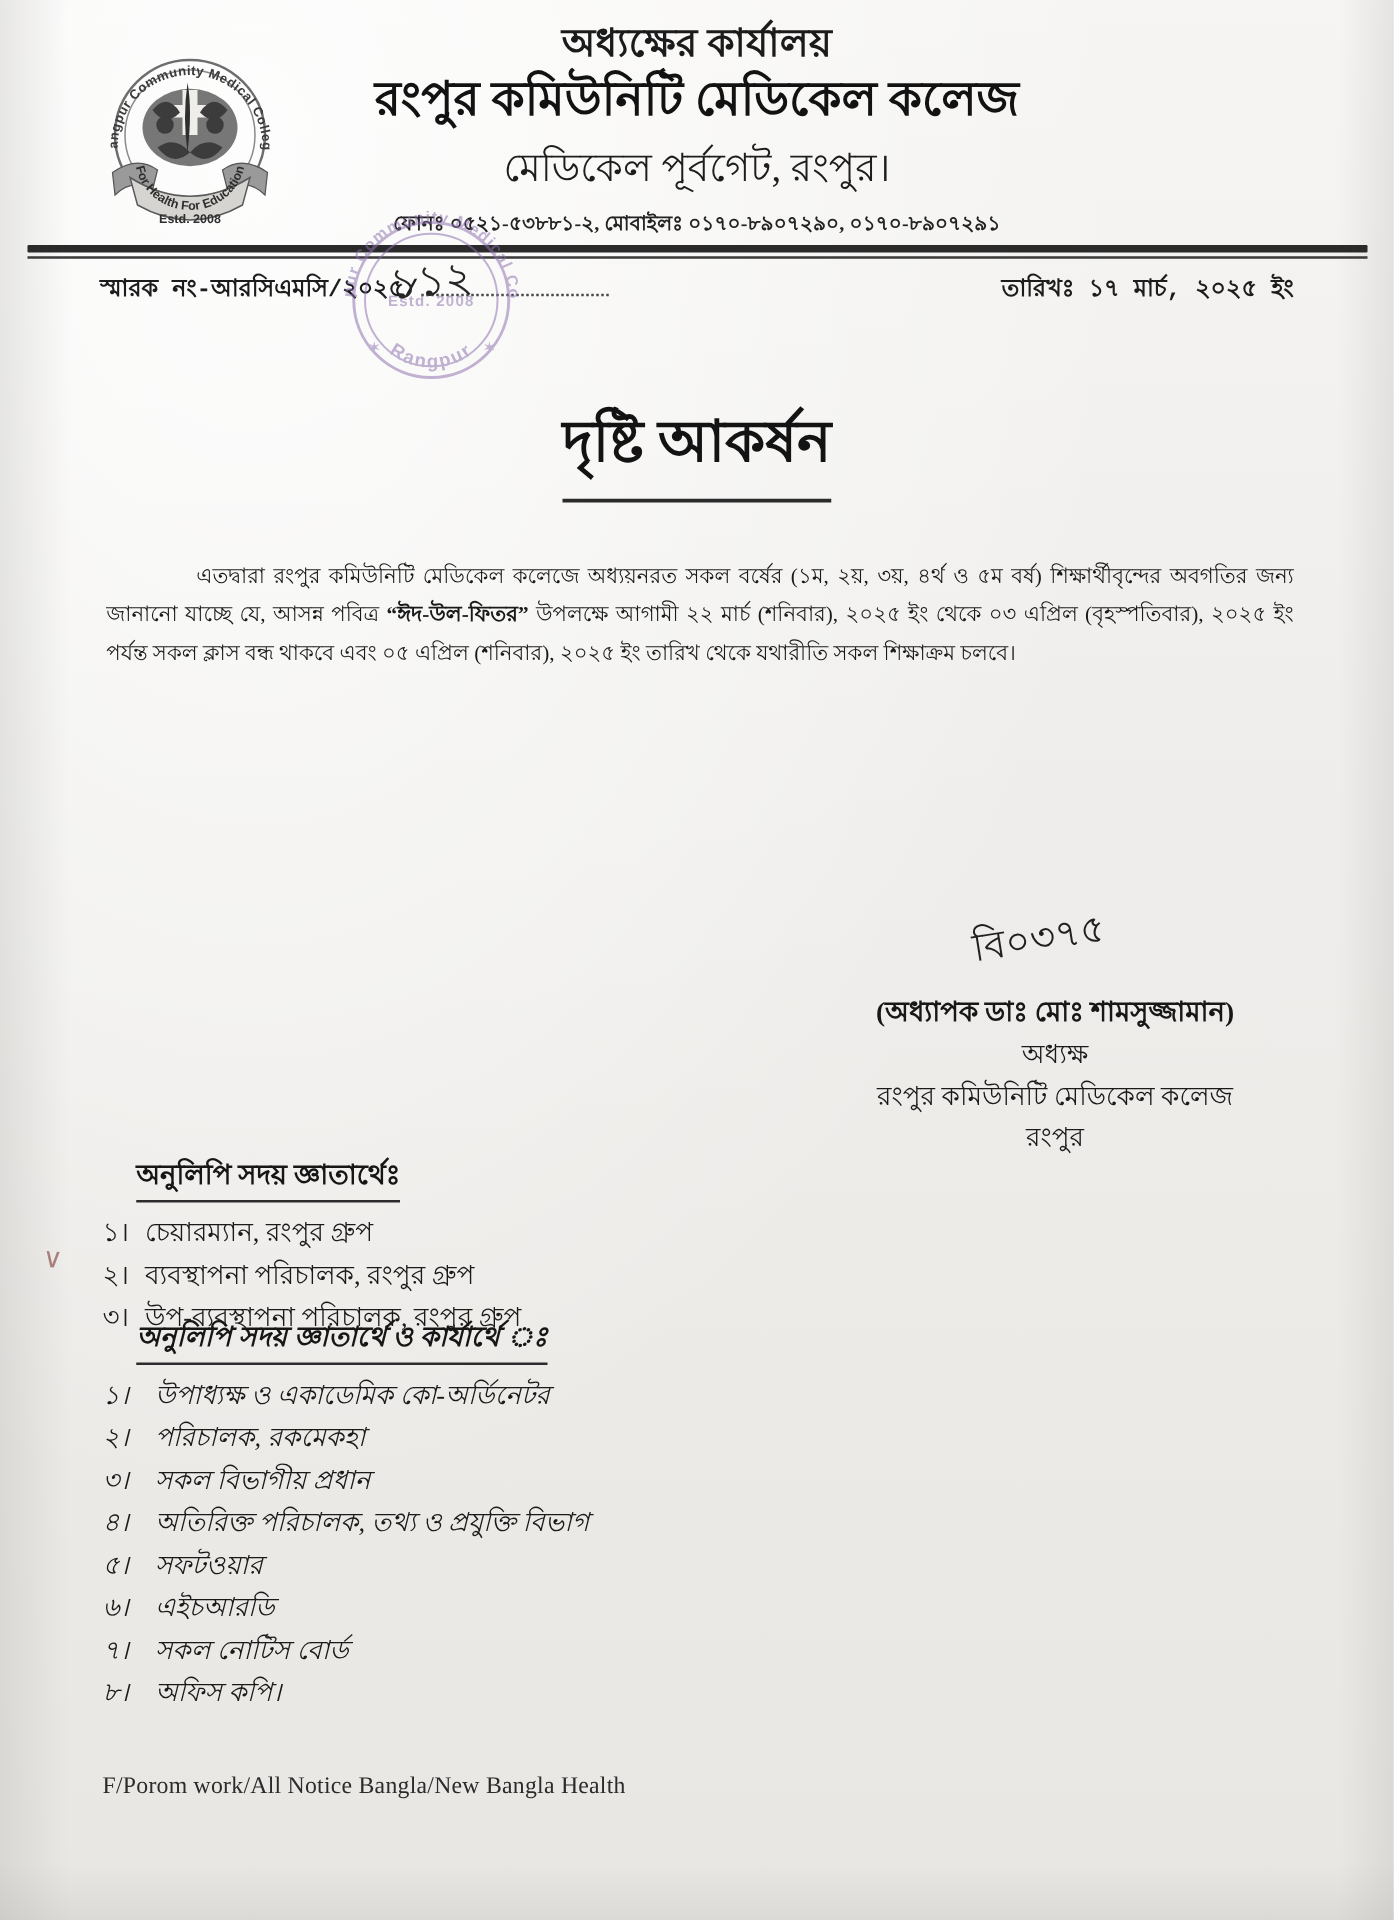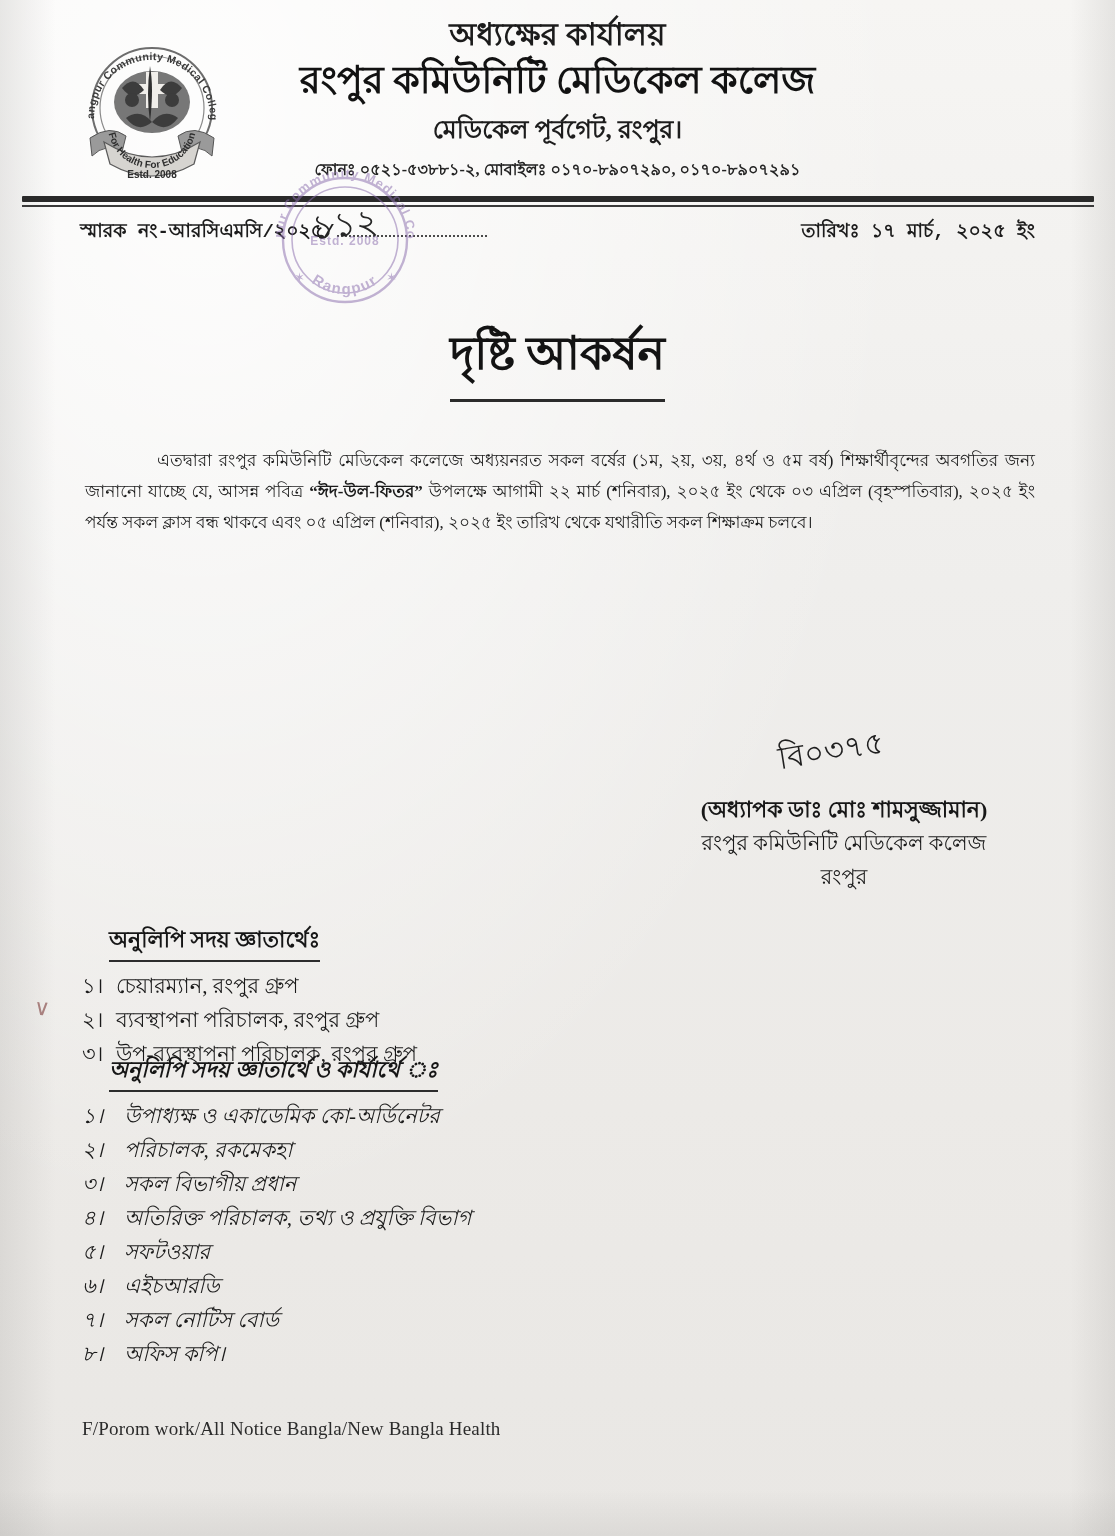--- a/index.html
+++ b/index.html
@@ -58,22 +58,22 @@
     line-height: 1.25;
   }
   .college-line {
     font-size: 38px;
     font-weight: 700;
     color: #121212;
     line-height: 1.25;
     margin-top: 2px;
   }
   .address-line {
-    font-size: 25px;
-    font-weight: 700;
+    font-size: 31px;
+    font-weight: 400;
     color: #1d1d1d;
     margin-top: 6px;
   }
   .phone-line {
     font-size: 16px;
     font-weight: 700;
     color: #232323;
     margin-top: 4px;
     letter-spacing: .1px;
   }
@@ -363,20 +363,21 @@
       <span>দৃষ্টি আকর্ষন</span>
     </div>
 
     <p class="body-par">
       <span>এতদ্বারা রংপুর কমিউনিটি মেডিকেল কলেজে অধ্যয়নরত সকল বর্ষের (১ম, ২য়, ৩য়, ৪র্থ ও ৫ম বর্ষ) শিক্ষার্থীবৃন্দের অবগতির জন্য জানানো যাচ্ছে যে, আসন্ন পবিত্র </span><b>“ঈদ-উল-ফিতর”</b><span> উপলক্ষে আগামী ২২ মার্চ (শনিবার), ২০২৫ ইং থেকে ০৩ এপ্রিল (বৃহস্পতিবার), ২০২৫ ইং পর্যন্ত সকল ক্লাস বন্ধ থাকবে এবং ০৫ এপ্রিল (শনিবার), ২০২৫ ইং তারিখ থেকে যথারীতি সকল শিক্ষাক্রম চলবে।</span>
     </p>
 
     <div class="sign-mark">বি০৩৭৫</div>
     <div class="sign-block">
       <div class="sign-name">(অধ্যাপক ডাঃ মোঃ শামসুজ্জামান)</div>
+      <div class="sign-role">অধ্যক্ষ</div>
       <div class="sign-org">রংপুর কমিউনিটি মেডিকেল কলেজ</div>
       <div class="sign-city">রংপুর</div>
     </div>
 
     <div class="copy-section" id="copy-info">
       <div class="copy-heading">অনুলিপি সদয় জ্ঞাতার্থেঃ</div>
       <ul class="copy-list">
         <li>
           <span class="li-num">১।</span>
           <span>চেয়ারম্যান, রংপুর গ্রুপ</span>

